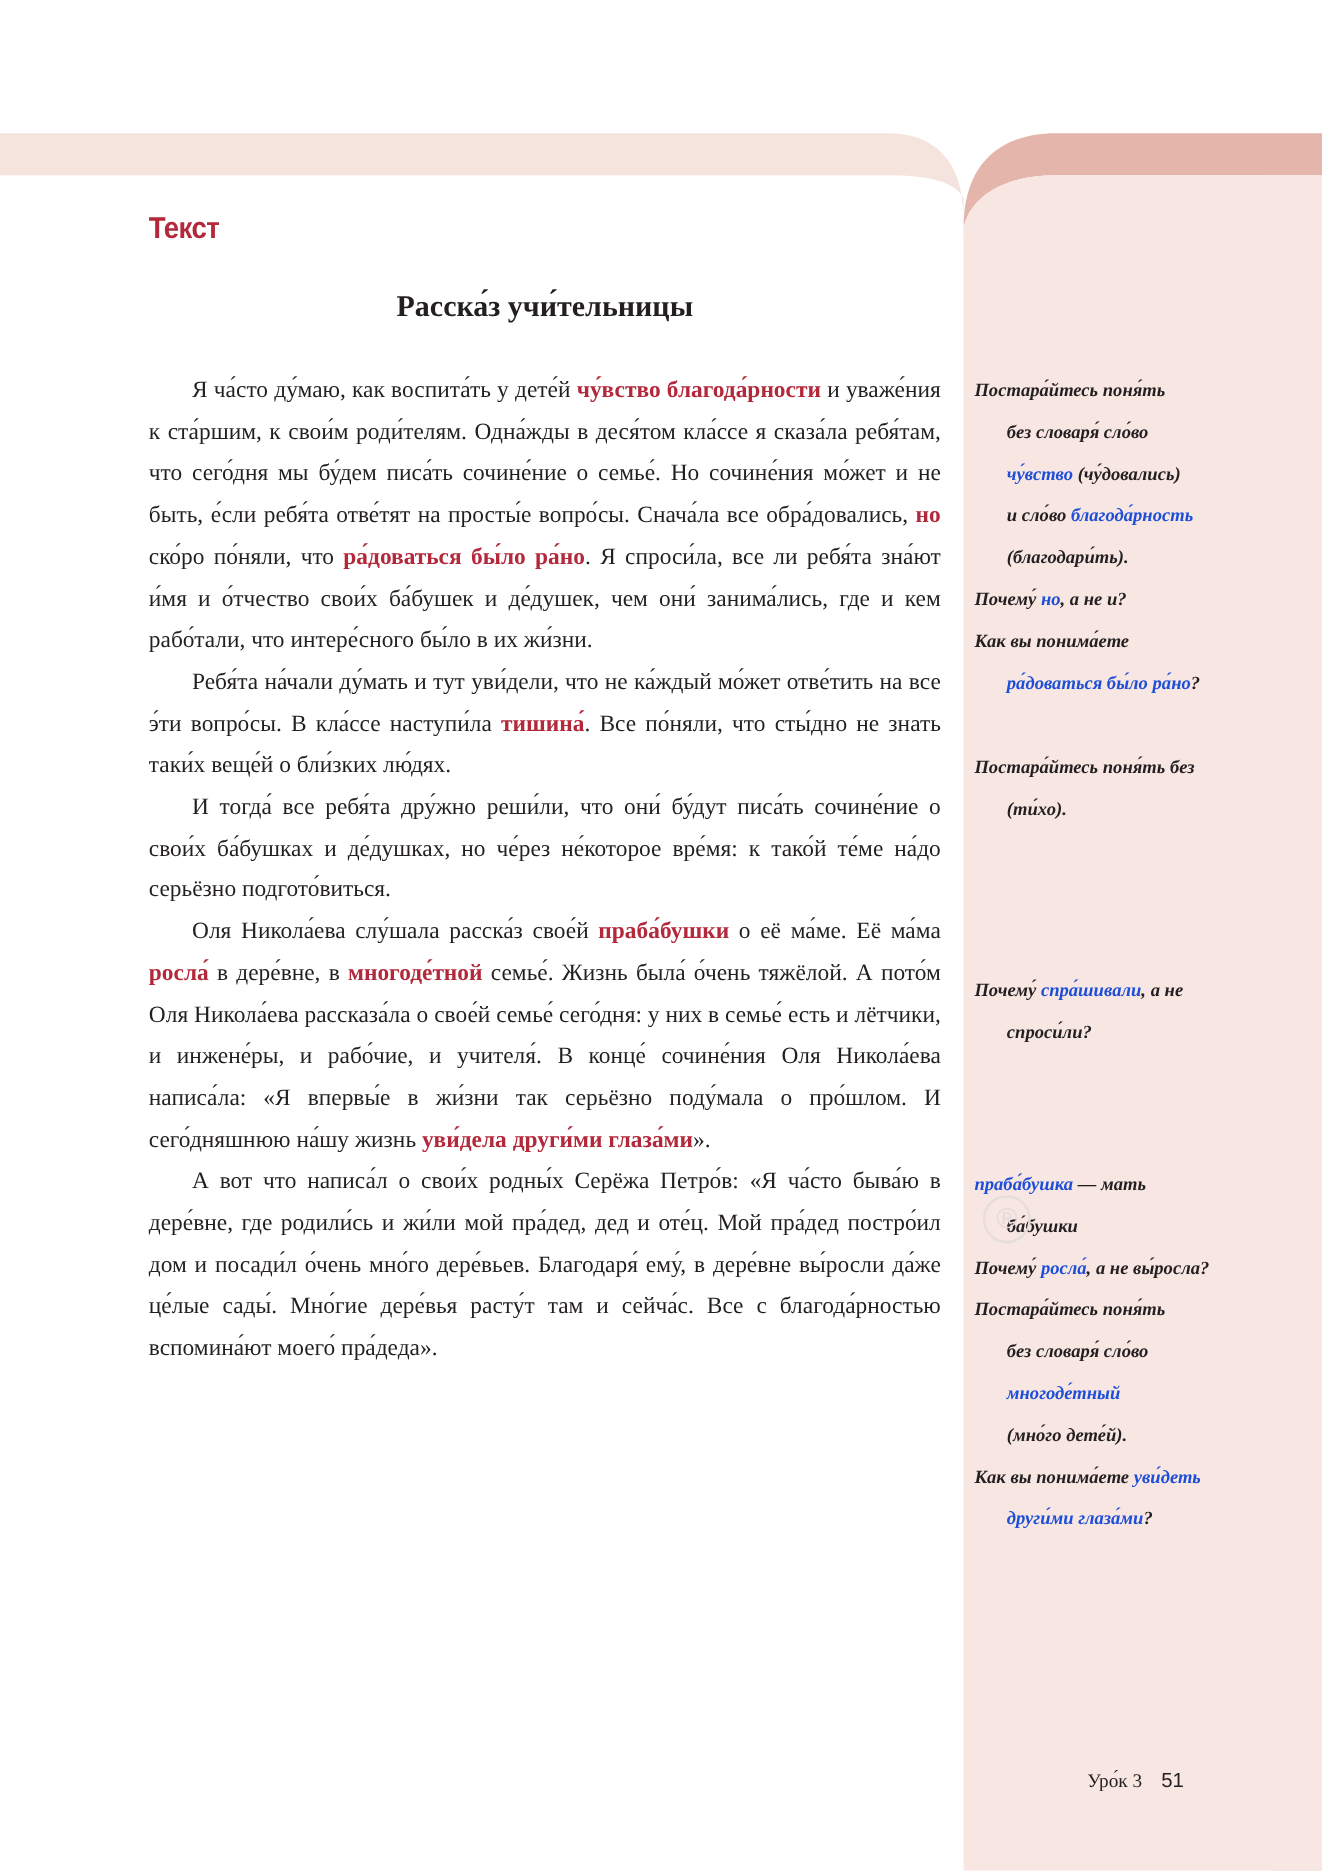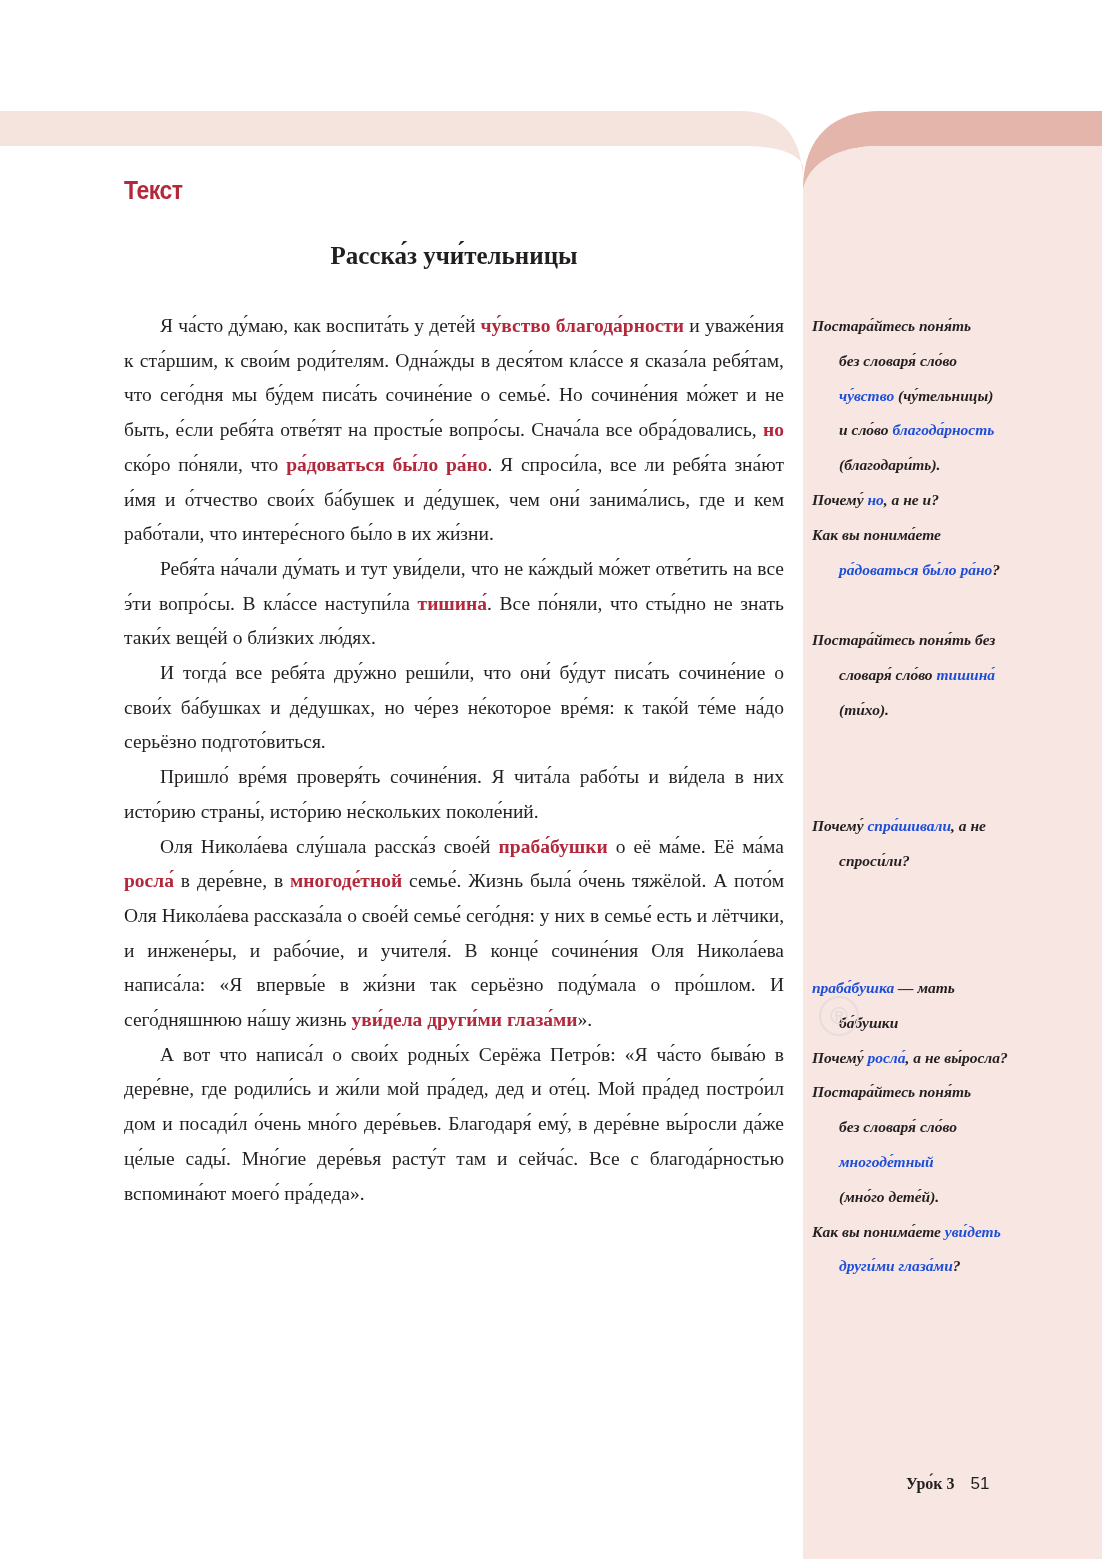--- a/index.html
+++ b/index.html
@@ -41,21 +41,21 @@
     font-style: italic; font-size: 15.5px; line-height: 34.8px; color: #231f20; font-weight: bold;
   }
   .note .ln { display: block; white-space: nowrap; }
   .note .ind { padding-left: 27px; }
   .note .red { color: #1d4ed8; }
 
   .footer {
     position: absolute; left: 906px; top: 1474px;
     font-size: 16px; white-space: nowrap;
   }
-  .footer .lesson { font-weight: bold; }
+  .footer .lesson { font-weight: normal; }
   .footer .pnum { font-family: "Liberation Sans", sans-serif; font-size: 17px; margin-left: 12px; }
 
   .watermark {
     position: absolute; left: 819px; top: 996px; width: 36px; height: 36px;
     border: 2px solid #e6dedd; border-radius: 50%;
     color: #e3dad9; font-family: "Liberation Sans", sans-serif; font-size: 24px;
     text-align: center; line-height: 36px;
   }
 </style>
 </head>
@@ -71,38 +71,36 @@
     <path d="M803,190 C808,165 835,146 880,146 L1102,146 L1102,200 L803,200 Z" fill="#f7e6e2"></path>
   </svg>
 
   <div class="section-title">Текст</div>
   <div class="story-title">Расска́з учи́тельницы</div>
 
   <div class="body-text" id="body-text">
       <p><span>Я ча́сто ду́маю, как воспита́ть у дете́й </span><span class="hl">чу́вство благода́рности</span><span> и уваже́ния к ста́ршим, к свои́м роди́телям. Одна́жды в деся́том кла́ссе я сказа́ла ребя́там, что сего́дня мы бу́дем писа́ть сочине́ние о семье́. Но сочине́ния мо́жет и не быть, е́сли ребя́та отве́тят на просты́е вопро́сы. Снача́ла все обра́довались, </span><span class="hl">но</span><span> ско́ро по́няли, что </span><span class="hl">ра́доваться бы́ло ра́но</span><span>. Я спроси́ла, все ли ребя́та зна́ют и́мя и о́тчество свои́х ба́бушек и де́душек, чем они́ занима́лись, где и кем рабо́тали, что интере́сного бы́ло в их жи́зни.</span></p>
       <p><span>Ребя́та на́чали ду́мать и тут уви́дели, что не ка́ждый мо́жет отве́тить на все э́ти вопро́сы. В кла́ссе наступи́ла </span><span class="hl">тишина́</span><span>. Все по́няли, что сты́дно не знать таки́х веще́й о бли́зких лю́дях.</span></p>
       <p><span>И тогда́ все ребя́та дру́жно реши́ли, что они́ бу́дут писа́ть сочине́ние о свои́х ба́бушках и де́душках, но че́рез не́которое вре́мя: к тако́й те́ме на́до серьёзно подгото́виться.</span></p>
-      <p><span>Пришло́ вре́мя проверя́ть сочине́ния. Я чита́ла рабо́ты и ви́дела в них исто́рию страны́, исто́рию не́скольких поколе́ний.</span></p>
       <p><span>Оля Никола́ева слу́шала расска́з свое́й </span><span class="hl">праба́бушки</span><span> о её ма́ме. Её ма́ма </span><span class="hl">росла́</span><span> в дере́вне, в </span><span class="hl">многоде́тной</span><span> семье́. Жизнь была́ о́чень тяжёлой. А пото́м Оля Никола́ева рассказа́ла о свое́й семье́ сего́дня: у них в семье́ есть и лётчики, и инжене́ры, и рабо́чие, и учителя́. В конце́ сочине́ния Оля Никола́ева написа́ла: «Я впервы́е в жи́зни так серьёзно поду́мала о про́шлом. И сего́дняшнюю на́шу жизнь </span><span class="hl">уви́дела други́ми глаза́ми</span><span>».</span></p>
       <p><span>А вот что написа́л о свои́х родны́х Серёжа Петро́в: «Я ча́сто быва́ю в дере́вне, где родили́сь и жи́ли мой пра́дед, дед и оте́ц. Мой пра́дед постро́ил дом и посади́л о́чень мно́го дере́вьев. Благодаря́ ему́, в дере́вне вы́росли да́же це́лые сады́. Мно́гие дере́вья расту́т там и сейча́с. Все с благода́рностью вспомина́ют моего́ пра́деда».</span></p>
     </div>
 
   <div class="note" id="note-0" style="top:309px;">
       <span class="ln"><span>Постара́йтесь поня́ть</span></span>
       <span class="ln ind"><span>без словаря́ сло́во</span></span>
-      <span class="ln ind"><span class="red">чу́вство</span><span> (чу́тельницы)</span></span>
+      <span class="ln ind"><span class="red">чу́вство</span><span> (чу́довались)</span></span>
       <span class="ln ind"><span>и сло́во </span><span class="red">благода́рность</span></span>
       <span class="ln ind"><span>(благодари́ть).</span></span>
       <span class="ln"><span>Почему́ </span><span class="red">но</span><span>, а не и?</span></span>
       <span class="ln"><span>Как вы понима́ете</span></span>
       <span class="ln ind"><span class="red">ра́доваться бы́ло ра́но</span><span>?</span></span>
     </div>
   <div class="note" id="note-1" style="top:623px;">
       <span class="ln"><span>Постара́йтесь поня́ть без</span></span>
-      <span class="ln ind"><span>словаря́ сло́во </span><span class="red">тишина́</span></span>
       <span class="ln ind"><span>(ти́хо).</span></span>
     </div>
   <div class="note" id="note-2" style="top:797px;margin-top:12px;">
       <span class="ln"><span>Почему́ </span><span class="red">спра́шивали</span><span>, а не</span></span>
       <span class="ln ind"><span>спроси́ли?</span></span>
     </div>
   <div class="note" id="note-3" style="top:971px;">
       <span class="ln"><span class="red">праба́бушка</span><span> — мать</span></span>
       <span class="ln ind"><span>ба́бушки</span></span>
       <span class="ln"><span>Почему́ </span><span class="red">росла́</span><span>, а не вы́росла?</span></span>

